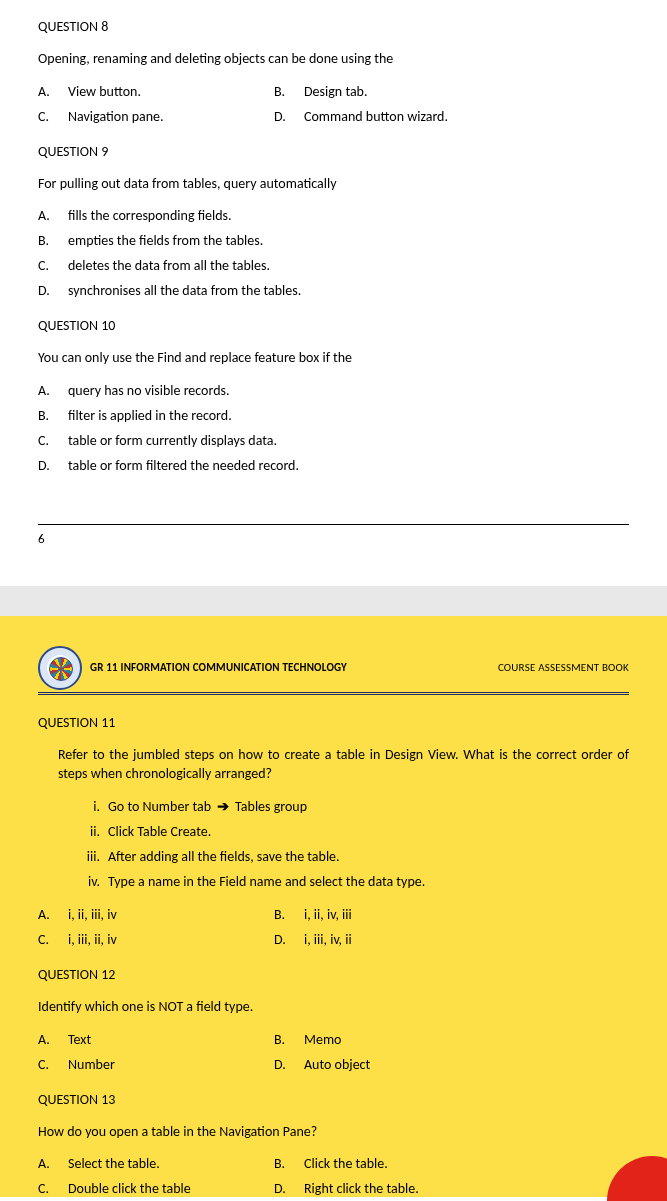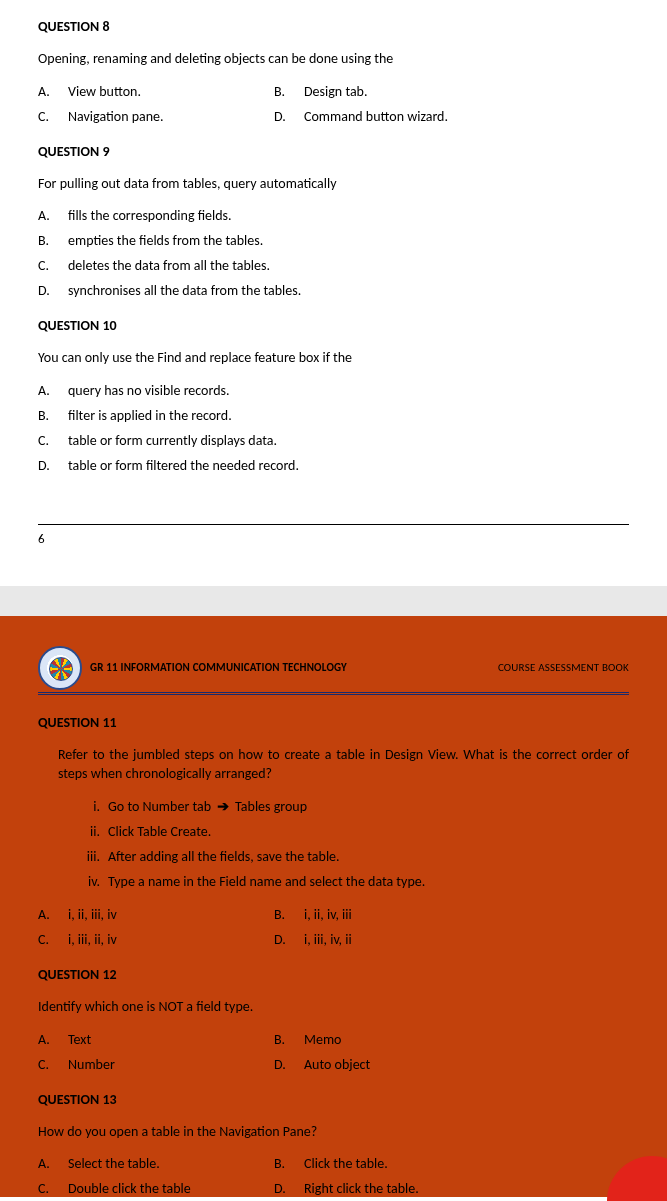--- a/index.html
+++ b/index.html
@@ -13,25 +13,25 @@
   .page {
     background: #fff;
     padding: 0 38px 40px 38px;
   }
   .page-gap {
     background: #e8e8e8;
     height: 30px;
     width: 100%;
   }
   .page2 {
-    background: #c2410c;
+    background: #fde047;
     padding: 30px 38px 0 38px;
   }
   .question-title {
-    font-weight: bold;
+    font-weight: normal;
     font-size: 14px;
     margin-top: 18px;
     margin-bottom: 14px;
   }
   .question-text {
     margin-bottom: 14px;
     line-height: 1.4;
   }
   .q-text-justify {
     text-align: justify;

